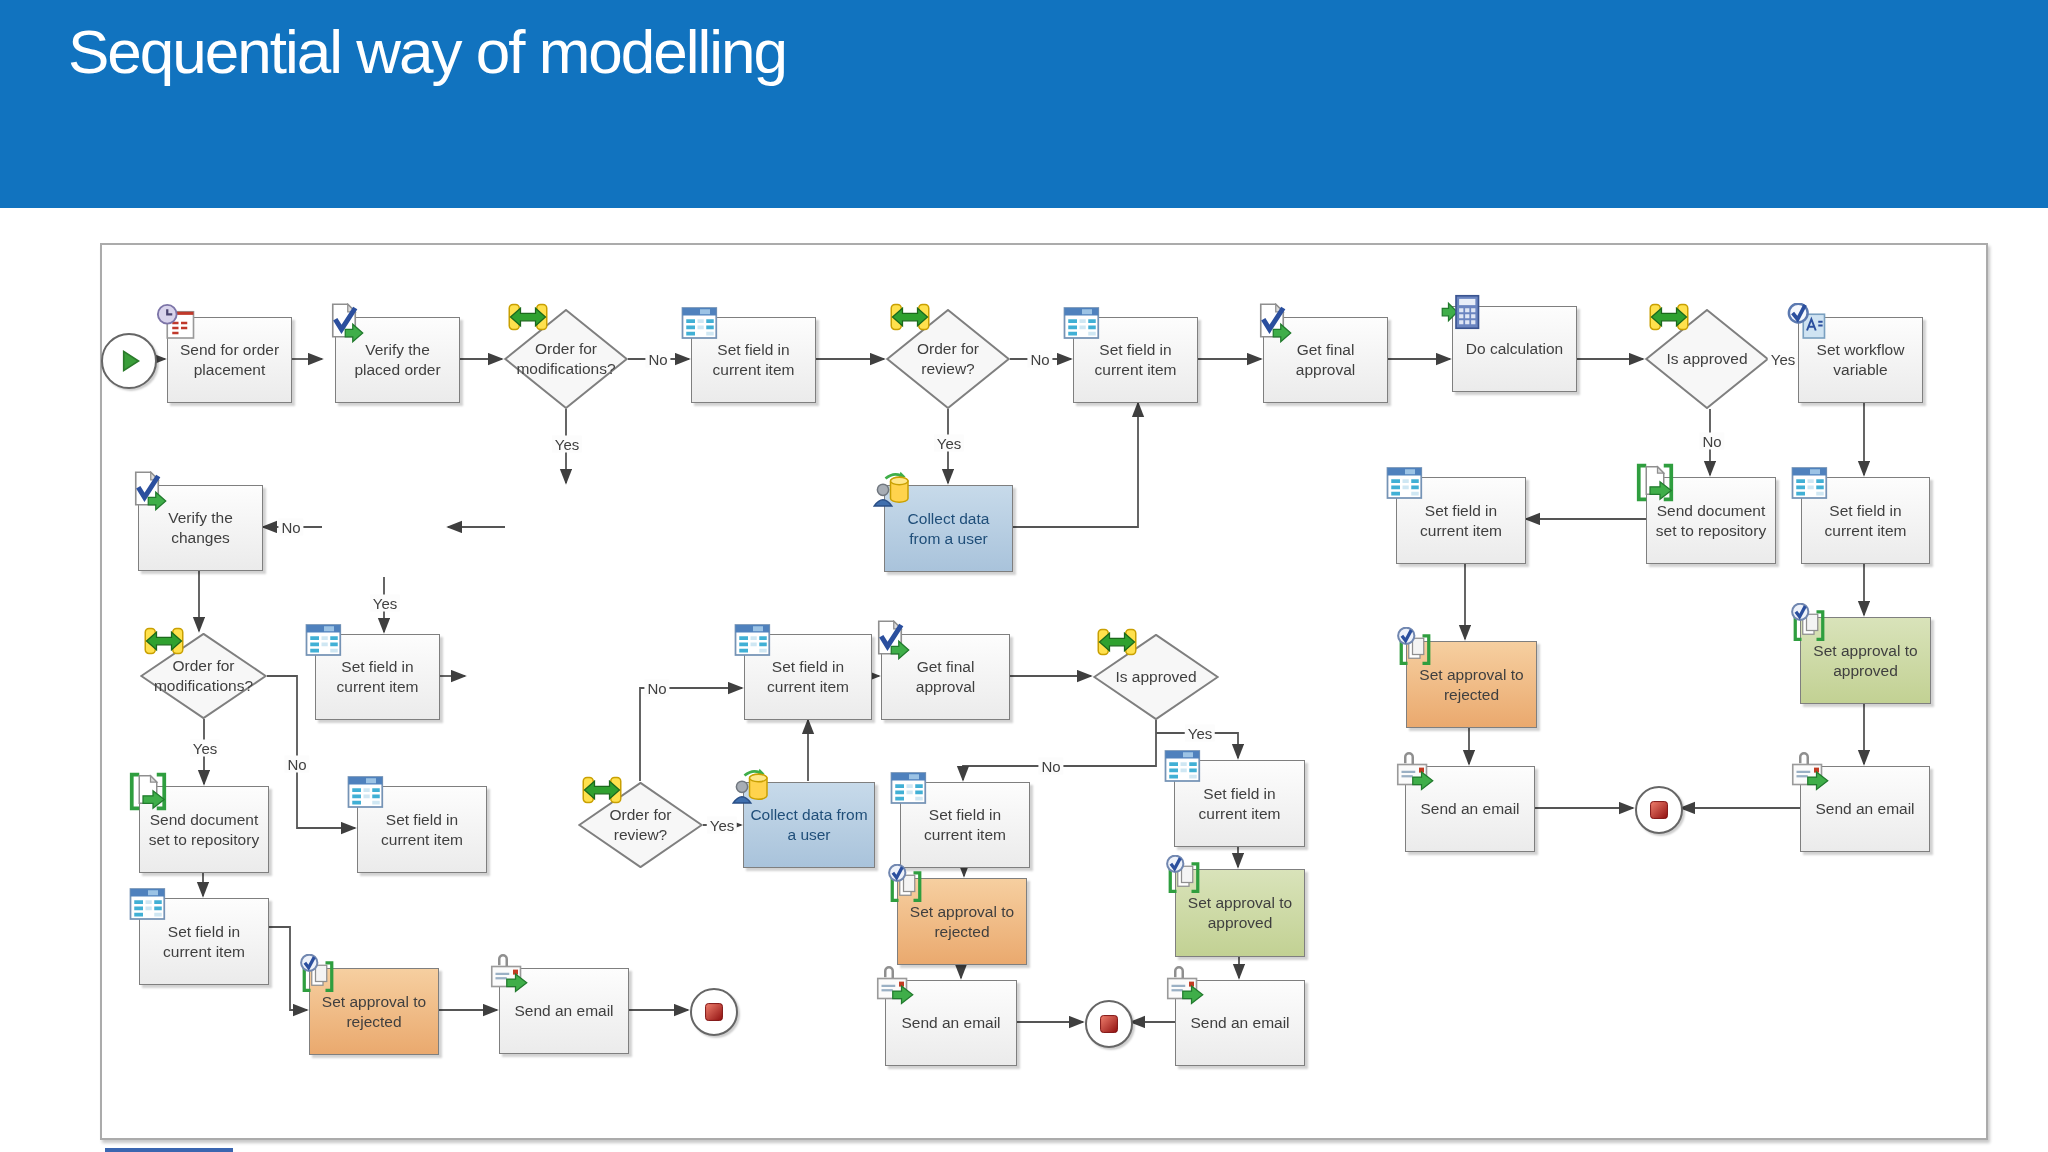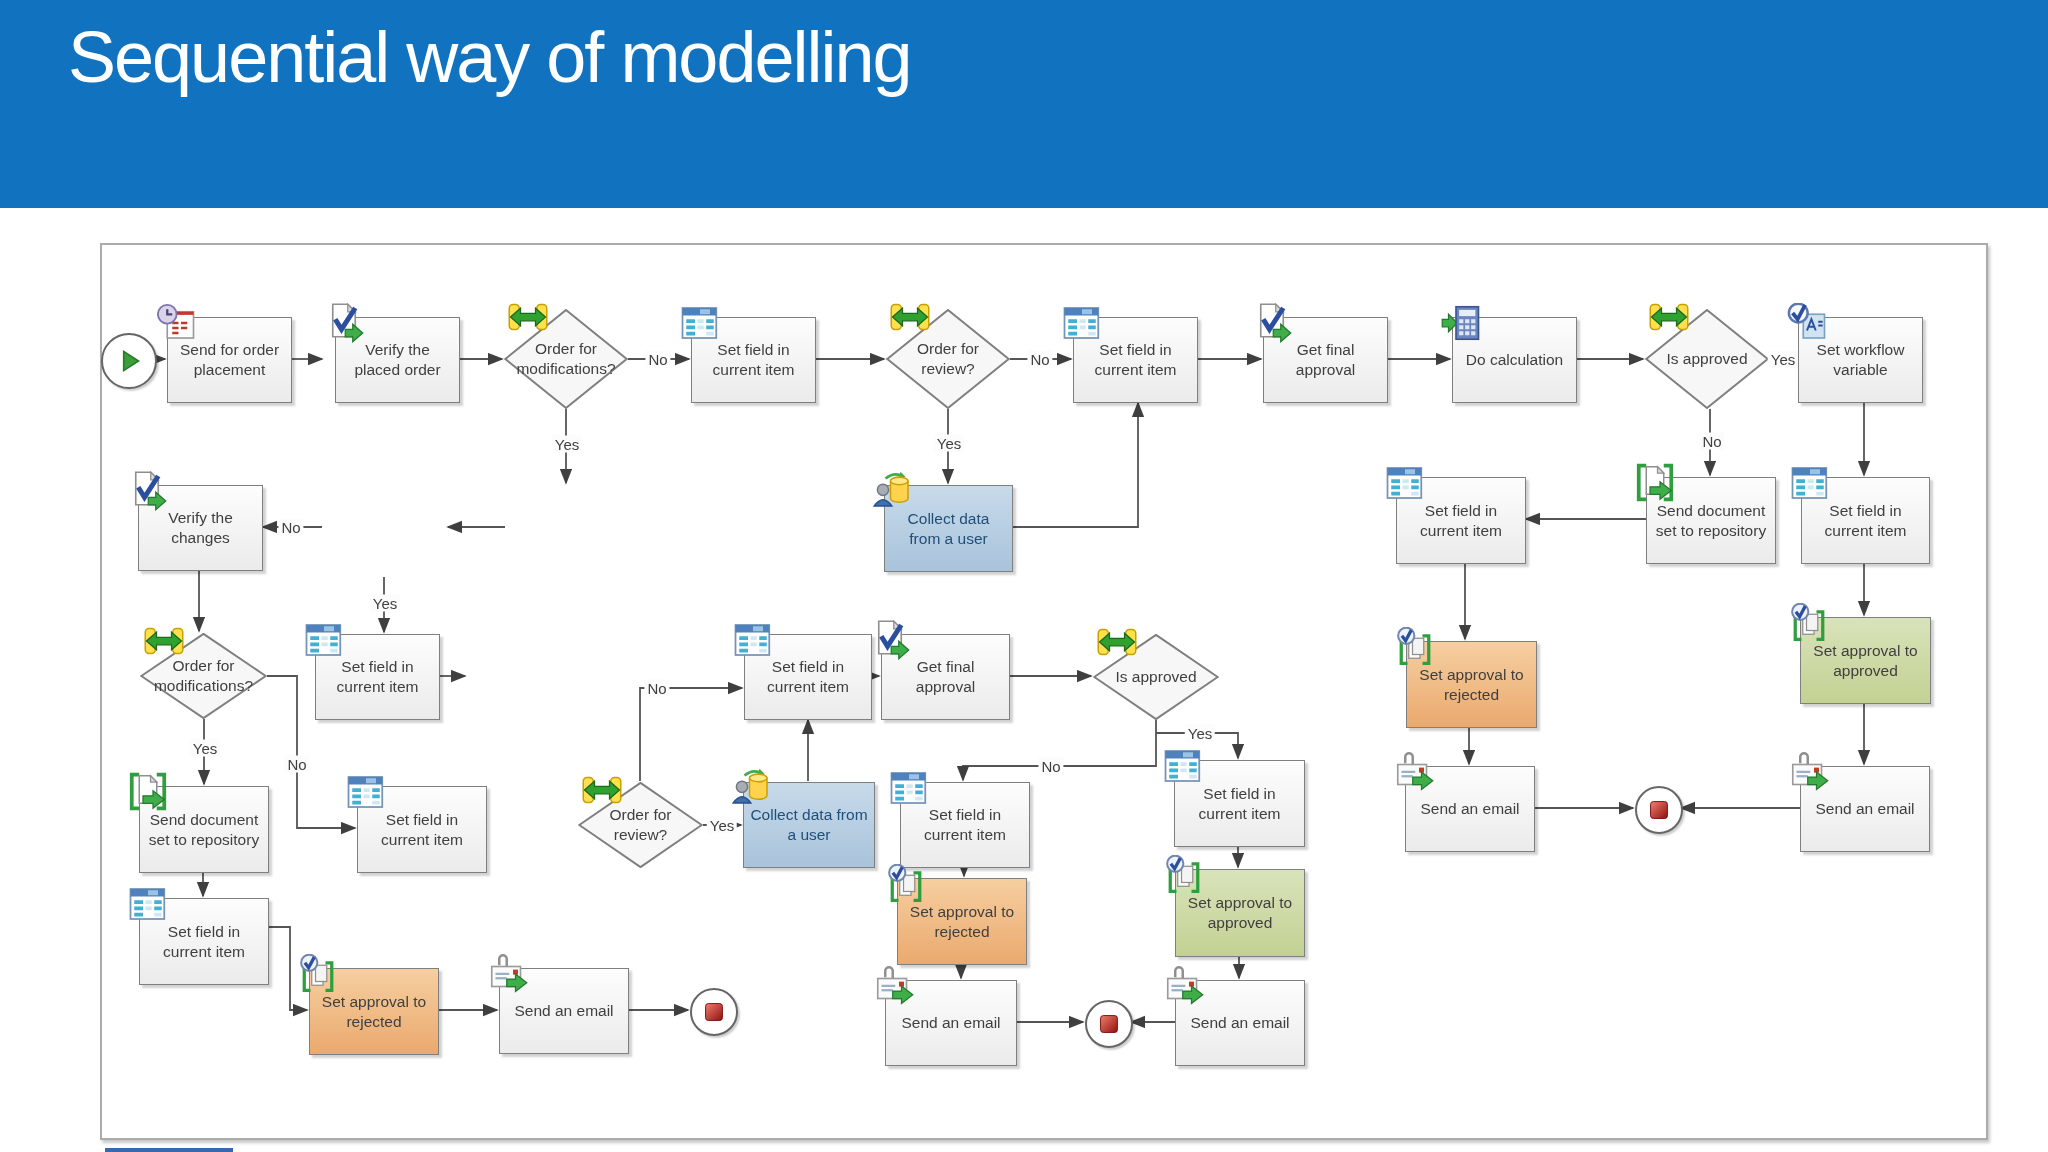--- a/index.html
+++ b/index.html
@@ -1,18 +1,18 @@
 <!DOCTYPE html>
 <html><head>
 <meta charset="utf-8">
 <style>
   html,body{margin:0;padding:0;background:#fff;}
   .stage{position:relative;width:2048px;height:1152px;overflow:hidden;background:#fff;font-family:"Liberation Sans",sans-serif;}
   .header{position:absolute;left:0;top:0;width:2048px;height:208px;background:#1173bf;}
-  .title{position:absolute;left:68px;top:16px;font-size:72px;font-weight:300;color:#ffffff;letter-spacing:-2px;white-space:nowrap;}
+  .title{position:absolute;left:68px;top:16px;font-size:62px;font-weight:300;color:#ffffff;letter-spacing:-2px;white-space:nowrap;}
   .frame{position:absolute;left:100px;top:243px;width:1884px;height:893px;background:#fff;border:2px solid #ababab;box-shadow:2px 3px 3px rgba(0,0,0,.22);}
   #edges{position:absolute;left:0;top:0;z-index:1;pointer-events:none;}
   .node{position:absolute;z-index:2;display:flex;align-items:center;justify-content:center;text-align:center;
         font-size:15.5px;line-height:1.28;color:#3f3f3f;}
   .task{background:linear-gradient(180deg,#fdfdfd 0%,#ebebeb 100%);border:1.6px solid #7f7f7f;box-shadow:2.5px 2.5px 2px rgba(0,0,0,.18);}
   .task.o{background:linear-gradient(180deg,#f6cfa0 0%,#eaa96e 100%);}
   .task.b{background:linear-gradient(180deg,#c7daea 0%,#a9c3db 100%);color:#1f4e79;font-weight:normal;}
   .task.g{background:linear-gradient(180deg,#d9e3ba 0%,#c2d193 100%);text-align:center;}
   .cond .dshape{position:absolute;left:0;top:0;width:100%;height:100%;}
   .cond .dshape polygon{fill:#f7f7f7;stroke:#7f7f7f;stroke-width:2;vector-effect:non-scaling-stroke;}
@@ -259,21 +259,21 @@
         <use href="#i-table"></use>
       </svg>
       <span class="nlabel">Set field in current item</span>
     </div>
   <div class="node task" style="left:1263px;top:317px;width:123px;height:84px">
       <svg class="nicon">
         <use href="#i-verify"></use>
       </svg>
       <span class="nlabel">Get final approval</span>
     </div>
-  <div class="node task" style="left:1452px;top:317px;width:123px;height:84px">
+  <div class="node task" style="left:1452px;top:306px;width:123px;height:84px">
       <svg class="nicon">
         <use href="#i-calc"></use>
       </svg>
       <span class="nlabel">Do calculation</span>
     </div>
   <div class="node cond" style="left:1645px;top:309px;width:124px;height:100px">
       <svg class="dshape" viewBox="0 0 100 100" preserveAspectRatio="none">
         <polygon points="50,1 99,50 50,99 1,50"></polygon>
       </svg>
       <svg class="nicon">

